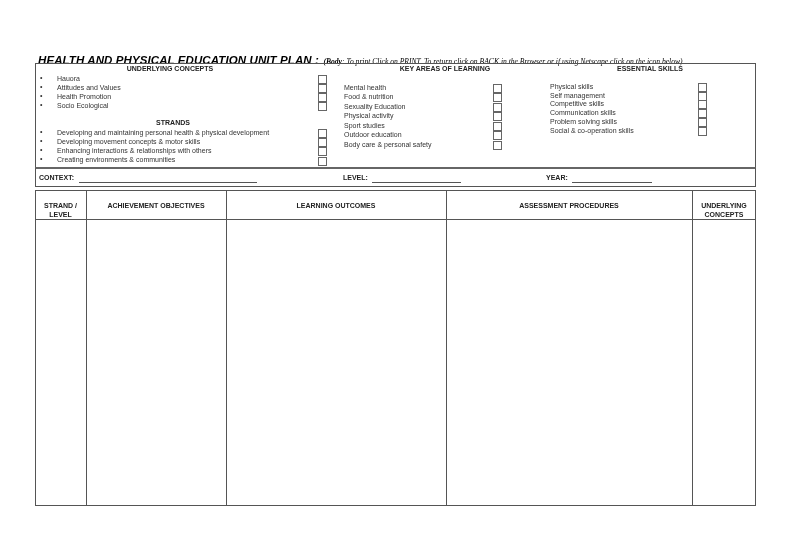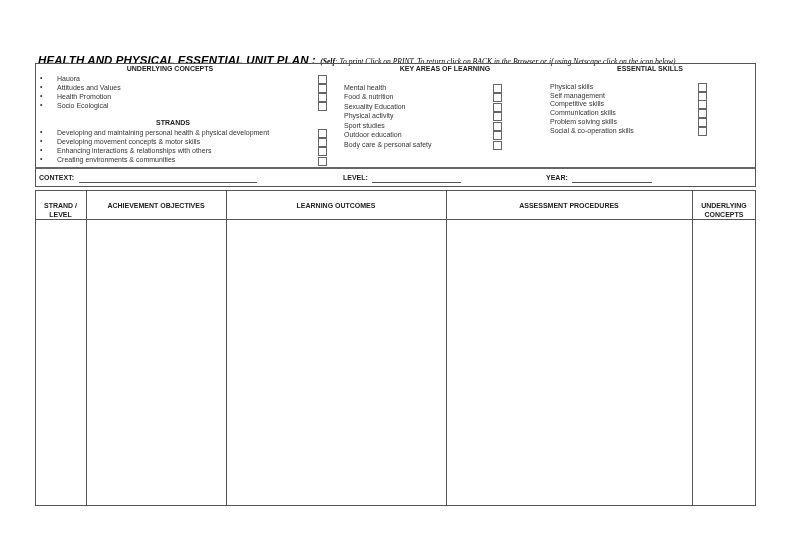--- a/index.html
+++ b/index.html
@@ -19,22 +19,22 @@
   .uline { border-bottom:1px solid #555; height:0; }
   .table { left:35px; top:190px; width:721px; height:316px; border:1px solid #555; box-sizing:border-box; }
   .vline { width:0; border-left:1px solid #555; }
   .hline { height:0; border-top:1px solid #555; }
   .colhdr { font-weight:bold; font-size:7px; text-align:center; color:#222; line-height:9px; }
 </style>
 </head>
 <body>
 
 <div class="abs title">
-  <span class="title-main">HEALTH AND PHYSICAL ESSENTIAL UNIT PLAN :</span>
-  <span class="title-note"><b>(Self</b><span>: To print Click on PRINT. To return click on BACK in the Browser or if using Netscape click on the icon below)</span></span>
+  <span class="title-main">HEALTH AND PHYSICAL EDUCATION UNIT PLAN :</span>
+  <span class="title-note"><b>(Body</b><span>: To print Click on PRINT. To return click on BACK in the Browser or if using Netscape click on the icon below)</span></span>
 </div>
 
 <div class="abs topbox"></div>
 
 <div class="abs hdr" style="left:60px; top:65px; width:220px;">UNDERLYING CONCEPTS</div>
 
 <div>
   <div class="abs bullet" style="left:40px; top:74px;">•</div>
   <div class="abs item" style="left:57px; top:74px;">Hauora</div>
   <div class="abs cb" style="left:318px; top:75px;"></div>

